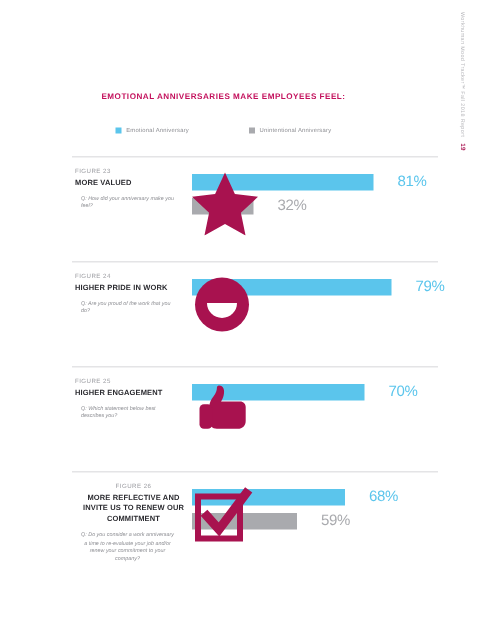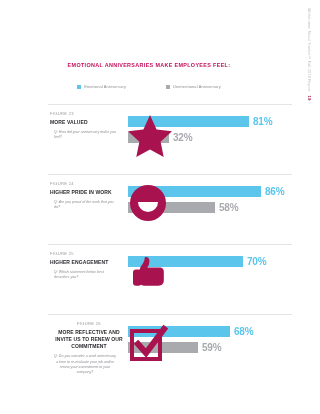--- a/index.html
+++ b/index.html
@@ -162,22 +162,22 @@
   .bar-row.primary { top: 3px; }
   .bar-row.secondary { top: 19px; }
   .bar {
     height: 11px;
     display: block;
   }
   .bar.blue { background: #5BC5EC; }
   .bar.gray { background: #A9AAAE; }
   .bar-value {
     font-size: 10px;
-    font-weight: bold;
-    margin-left: 4px;
+    font-weight: normal;
+    margin-left: 16px;
     letter-spacing: -.2px;
     line-height: 1;
   }
   .bar-value.blue { color: #5BC5EC; }
   .bar-value.gray { color: #A9AAAE; }
 
   .fig-icon {
     position: absolute;
     left: 0;
     top: 0;
@@ -242,25 +242,21 @@
   <div class="figure fig-24">
     <div class="fig-divider"></div>
     <div class="fig-text">
       <div class="fig-number">FIGURE 24</div>
       <div class="fig-heading">HIGHER PRIDE IN WORK</div>
       <div class="fig-question">Q: Are you proud of the work that you do?</div>
     </div>
     <div class="chart">
       <div class="bar-row primary">
         <span class="bar blue" style="width:133px"></span>
-        <span class="bar-value blue">86%</span>
-      </div>
-      <div class="bar-row secondary">
-        <span class="bar gray" style="width:87px"></span>
-        <span class="bar-value gray">58%</span>
+        <span class="bar-value blue">79%</span>
       </div>
       <div class="fig-icon">
         <svg width="44" height="44" viewBox="0 0 44 44">
           <circle cx="20" cy="20" r="18" fill="#A8124F"></circle>
           <path d="M10 19 a10 10 0 0 0 20 0" fill="#ffffff"></path>
         </svg>
       </div>
     </div>
   </div>
 

